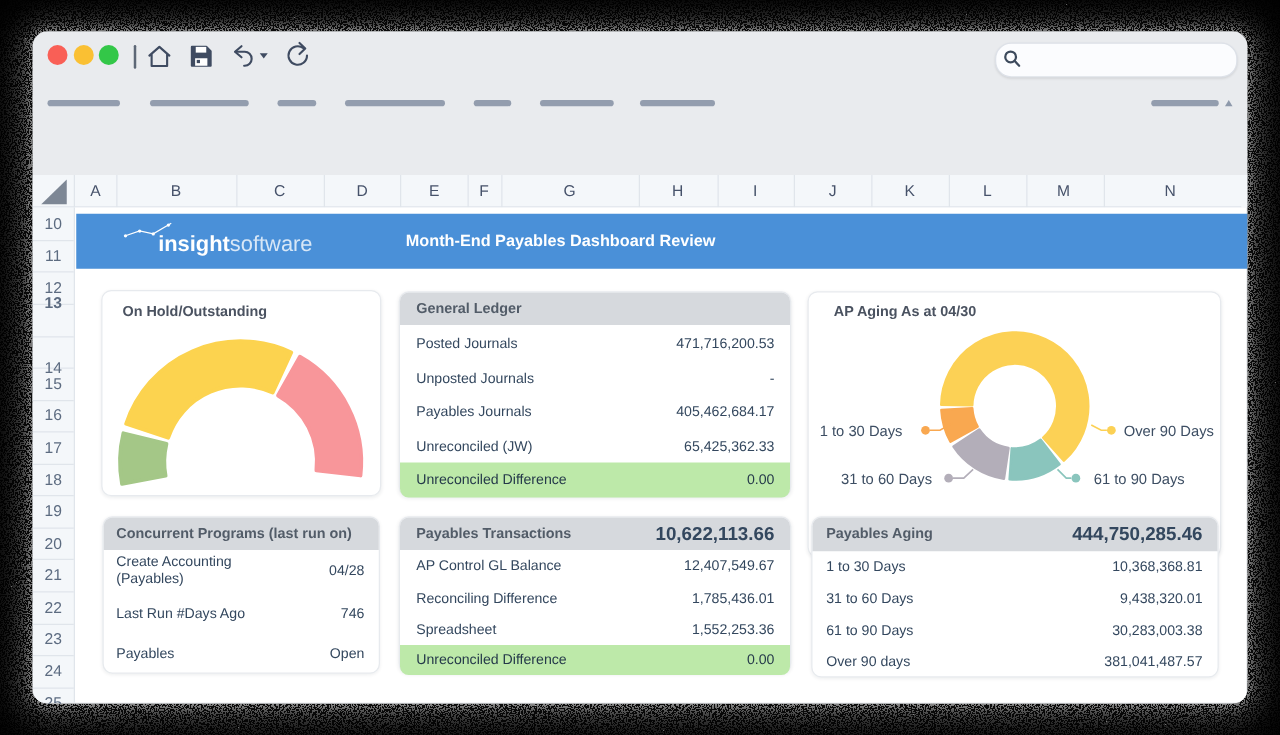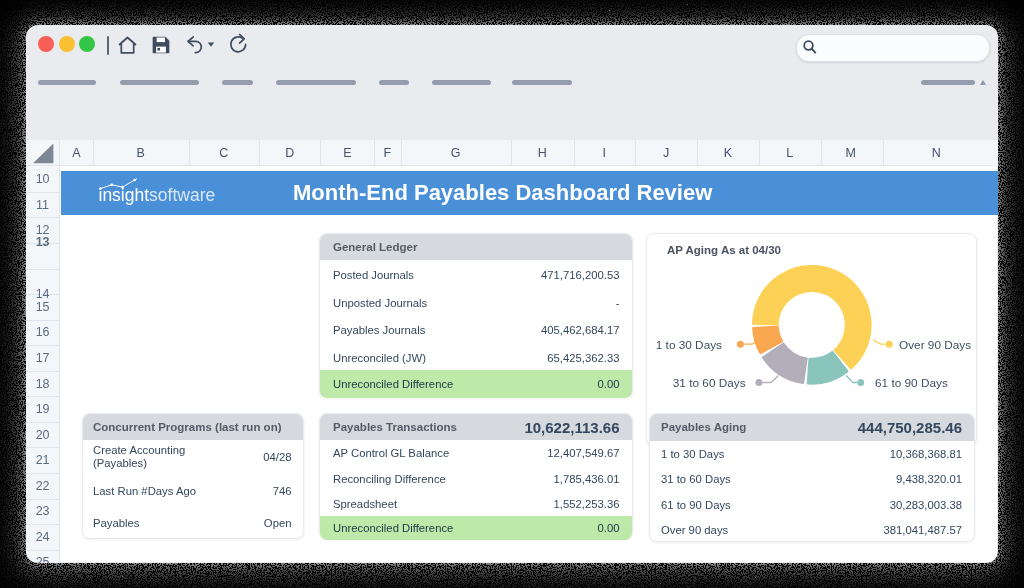--- a/index.html
+++ b/index.html
@@ -25,21 +25,21 @@
   .ghead{position:absolute;left:0;top:114.5px;width:971.5px;height:26.9px;background:#f4f7fa;}
   .ghead .cl{position:absolute;top:0;height:26.9px;line-height:27px;text-align:center;font-size:12.5px;color:#46526a;}
   .ghead .vb{position:absolute;top:0;width:1px;height:26.9px;background:#e0e5eb;}
   .rhead{position:absolute;left:0;top:141.4px;width:33.2px;height:396.1px;background:#f4f7fa;border-right:1px solid #e0e5eb;}
   .rhead .rl{position:absolute;left:0;width:33.2px;text-align:center;font-size:12.5px;color:#5c6b80;}
   .rhead .hb{position:absolute;left:0;width:33.2px;height:1px;background:#e0e5eb;}
   .sheet{position:absolute;left:34.2px;top:141.4px;width:937.3px;height:396.1px;background:#fff;}
   
   .banner{position:absolute;left:34.5px;top:146.3px;width:937px;height:44.2px;background:#4a90d8;}
   .banner .title{position:absolute;left:232.5px;top:0;width:311px;height:44.2px;line-height:44.2px;
-      text-align:center;color:#fff;font-weight:700;font-size:22px;white-space:nowrap;}
+      text-align:center;color:#fff;font-weight:700;font-size:13px;white-space:nowrap;}
   .logotext{position:absolute;left:38px;top:14px;font-size:17.5px;color:#fff;white-space:nowrap;}
   
   .card{position:absolute;background:#fff;border:1px solid #e7eaee;border-radius:8px;
         box-shadow:0 1px 3px rgba(16,24,40,.07);box-sizing:border-box;}
   .ctitle{font-weight:700;font-size:11.5px;color:#4a5260;}
   .chead{position:absolute;left:0;top:0;right:0;height:26px;background:#d6d9dd;border-radius:7px 7px 0 0;
          display:flex;align-items:center;justify-content:space-between;padding:0 12px 0 13px;box-sizing:border-box;}
   .chead .ht{font-weight:700;font-size:11.5px;color:#525c68;}
   .chead .hv{font-weight:700;font-size:15px;color:#33475e;}
   .crow{position:absolute;left:0;right:0;display:flex;align-items:center;justify-content:space-between;
@@ -161,24 +161,34 @@
   <div class="sheet"></div>
 
   <div class="banner">
     <svg width="56" height="20" viewBox="0 0 56 20" style="position:absolute;left:33.5px;top:4.5px;" fill="none">
       <polyline points="6.4,12.6 17.7,8.8 28.6,11.1 43,2.6" stroke="#fff" stroke-width="1" fill="none"></polyline>
       <circle cx="6.4" cy="12.6" r="1.3" fill="#fff"></circle>
       <circle cx="17.7" cy="8.8" r="1.3" fill="#fff"></circle>
       <circle cx="28.6" cy="11.1" r="1.3" fill="#fff"></circle>
       <circle cx="40.7" cy="4.0" r="1.3" fill="#fff"></circle>
     </svg>
-    <div class="logotext"><span style="font-weight:400;">insight</span><span style="color:rgba(255,255,255,.78);">software</span></div>
+    <div class="logotext"><span style="font-weight:700;margin-left:28px;">insight</span><span style="color:rgba(255,255,255,.78);">software</span></div>
     <div class="title">Month-End Payables Dashboard Review</div>
   </div>
 
+  <div class="card" style="left:55px;top:207px;width:224px;height:165px;">
+    <div class="ctitle" style="position:absolute;left:16px;top:11px;">On Hold/Outstanding</div>
+    <svg width="224" height="165" viewBox="0 0 224 165" style="position:absolute;left:0;top:0;">
+      <g stroke-linejoin="round">
+        <path d="M16.7 113.6 A96.5 96.5 0 0 0 15.6 154.1 L50.5 147.6 A61 61 0 0 1 51.2 122.1 Z" fill="#a4c787" stroke="#a4c787" stroke-width="3"></path>
+        <path d="M151.0 48.9 A96.5 96.5 0 0 0 18.9 106.0 L52.6 117.2 A61 61 0 0 1 136.1 81.1 Z" fill="#fcd34f" stroke="#fcd34f" stroke-width="3"></path>
+        <path d="M206.4 147.4 A96.5 96.5 0 0 0 157.9 52.4 L140.4 83.4 A61 61 0 0 1 171.1 143.4 Z" fill="#f8969a" stroke="#f8969a" stroke-width="3"></path>
+      </g>
+    </svg>
+  </div>
 
   <div class="card" style="left:293px;top:207.5px;width:313.5px;height:165.5px;">
     <div class="chead">
         <span class="ht">General Ledger</span>
       </div>
     <div class="crow" style="top:28.5px;height:25px;">
         <span>Posted Journals</span>
         <span>471,716,200.53</span>
       </div>
     <div class="crow" style="top:56.5px;height:25px;">

